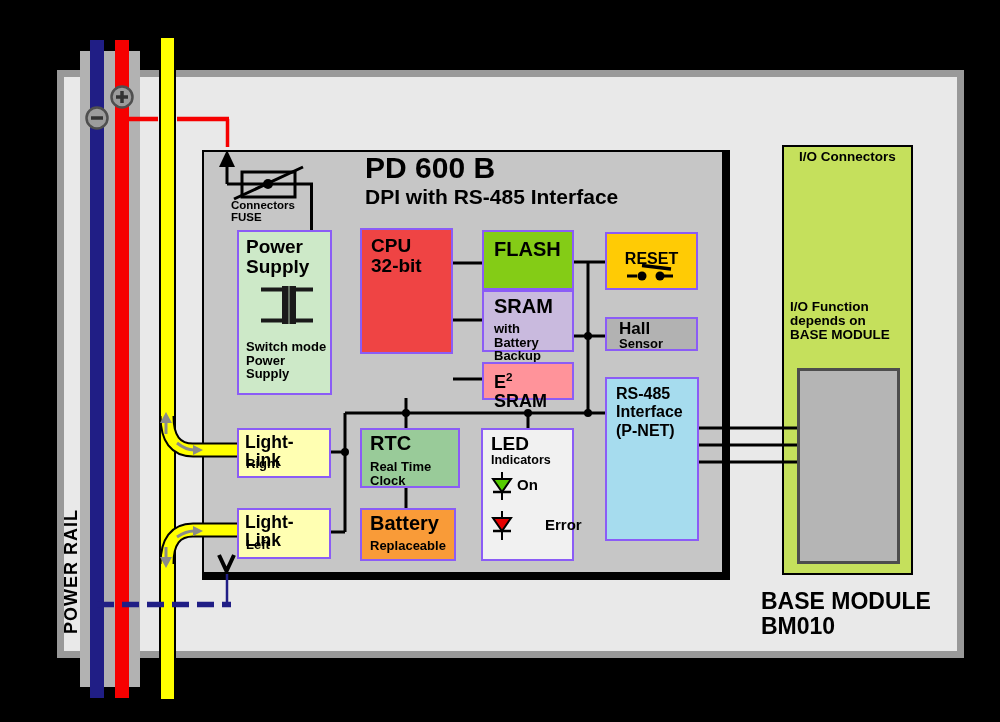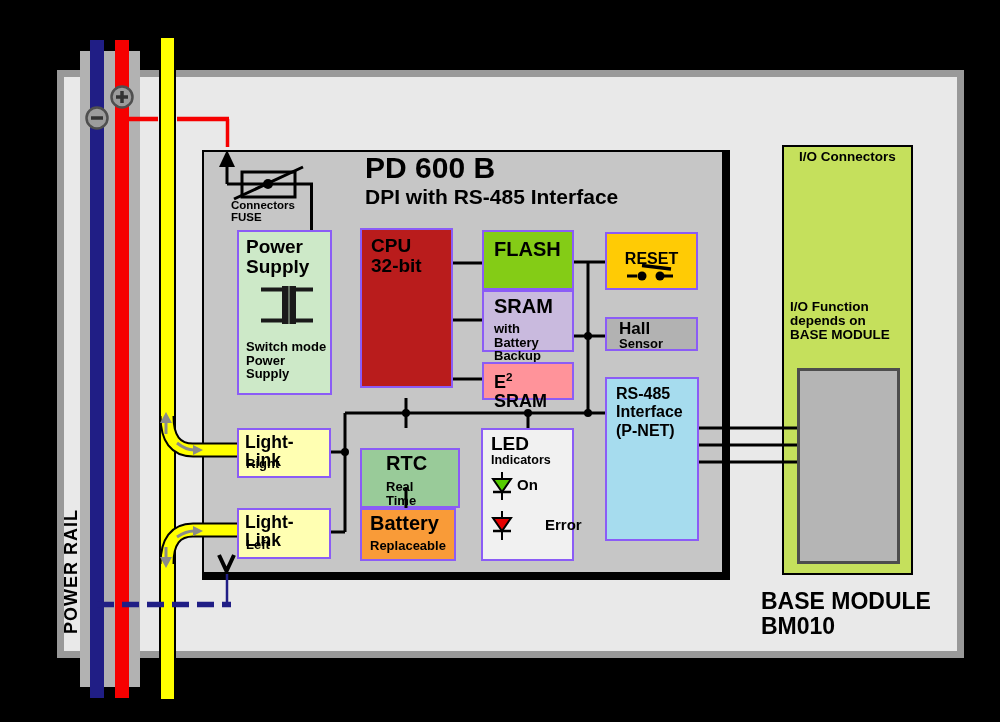--- a/index.html
+++ b/index.html
@@ -11,30 +11,30 @@
   #rail-band{left:80px;top:51px;width:60px;height:636px;background:#b2b2b2;z-index:2;}
   #wire-navy{left:90px;top:40px;width:14px;height:658px;background:#201e85;z-index:3;}
   #wire-red{left:115px;top:40px;width:14px;height:658px;background:#f60000;z-index:3;}
   #wire-yellow{left:159px;top:38px;width:17px;height:661px;background:#ffff00;
                border-left:2.5px solid #000;border-right:2.5px solid #000;z-index:3;}
   #module{left:202px;top:150px;width:528px;height:430px;background:#c6c6c6;border:2.5px solid #000;
           border-right-width:8px;border-bottom-width:8px;z-index:4;}
   
   .block{position:absolute;box-sizing:border-box;border:2px solid #8b5cf6;z-index:5;font-weight:bold;line-height:1.05;}
   #blk-ps{left:237px;top:230px;width:95px;height:165px;background:#cde9c8;padding:5px 7px;font-size:19px;}
-  #blk-cpu{left:360px;top:228px;width:93px;height:160px;background:#b91c1c;padding:6px 9px;font-size:19px;}
+  #blk-cpu{left:360px;top:228px;width:93px;height:126px;background:#ef4444;padding:6px 9px;font-size:19px;}
   #blk-flash{left:482px;top:230px;width:92px;height:60px;background:#84cc16;padding:7px 10px;font-size:20px;}
   #blk-sram{left:482px;top:290px;width:92px;height:62px;background:#c9bade;padding:4px 10px;font-size:20px;}
   #blk-e2prom{left:482px;top:362px;width:92px;height:38px;background:#ff939a;padding:7px 10px;font-size:18px;}
   #blk-reset{left:605px;top:232px;width:93px;height:58px;background:#ffcb05;padding:17px 0;font-size:16px;text-align:center;}
   #blk-hall{left:605px;top:317px;width:93px;height:34px;background:#b2b2b2;padding:2px 12px;font-size:17px;line-height:.95;}
   #blk-rs485{left:605px;top:377px;width:94px;height:164px;background:#a6dcee;padding:6px 9px;font-size:16px;line-height:1.15;}
   #blk-llr{left:237px;top:428px;width:94px;height:50px;background:#ffffb2;padding:3px 6px;font-size:17.5px;}
   #blk-lll{left:237px;top:508px;width:94px;height:51px;background:#ffffb2;padding:3px 6px;font-size:17.5px;}
-  #blk-rtc{left:360px;top:448px;width:100px;height:60px;background:#99cb99;padding:3px 24px;font-size:20px;}
+  #blk-rtc{left:360px;top:428px;width:100px;height:60px;background:#99cb99;padding:3px 8px;font-size:20px;}
   #blk-batt{left:360px;top:508px;width:96px;height:53px;background:#f99b38;padding:3px 8px;font-size:20px;}
   #blk-led{left:481px;top:428px;width:93px;height:133px;background:#f1f1f1;padding:4px 8px;font-size:19px;}
   #io-green{left:782px;top:145px;width:131px;height:430px;background:#c5e05c;border:2.5px solid #000;z-index:5;}
   #io-gray{left:797px;top:368px;width:103px;height:196px;background:#b5b5b5;border:3px solid #4d4d4d;z-index:6;}
   .note{font-weight:bold;font-size:13px;line-height:1.05;}
   .sub-bottom{position:absolute;left:7px;bottom:12px;}
   
   .lbl{position:absolute;z-index:6;font-weight:bold;line-height:1.05;}
   #module-title{left:365px;top:152px;font-size:30px;}
   #module-subtitle{left:365px;top:186px;font-size:21px;}

